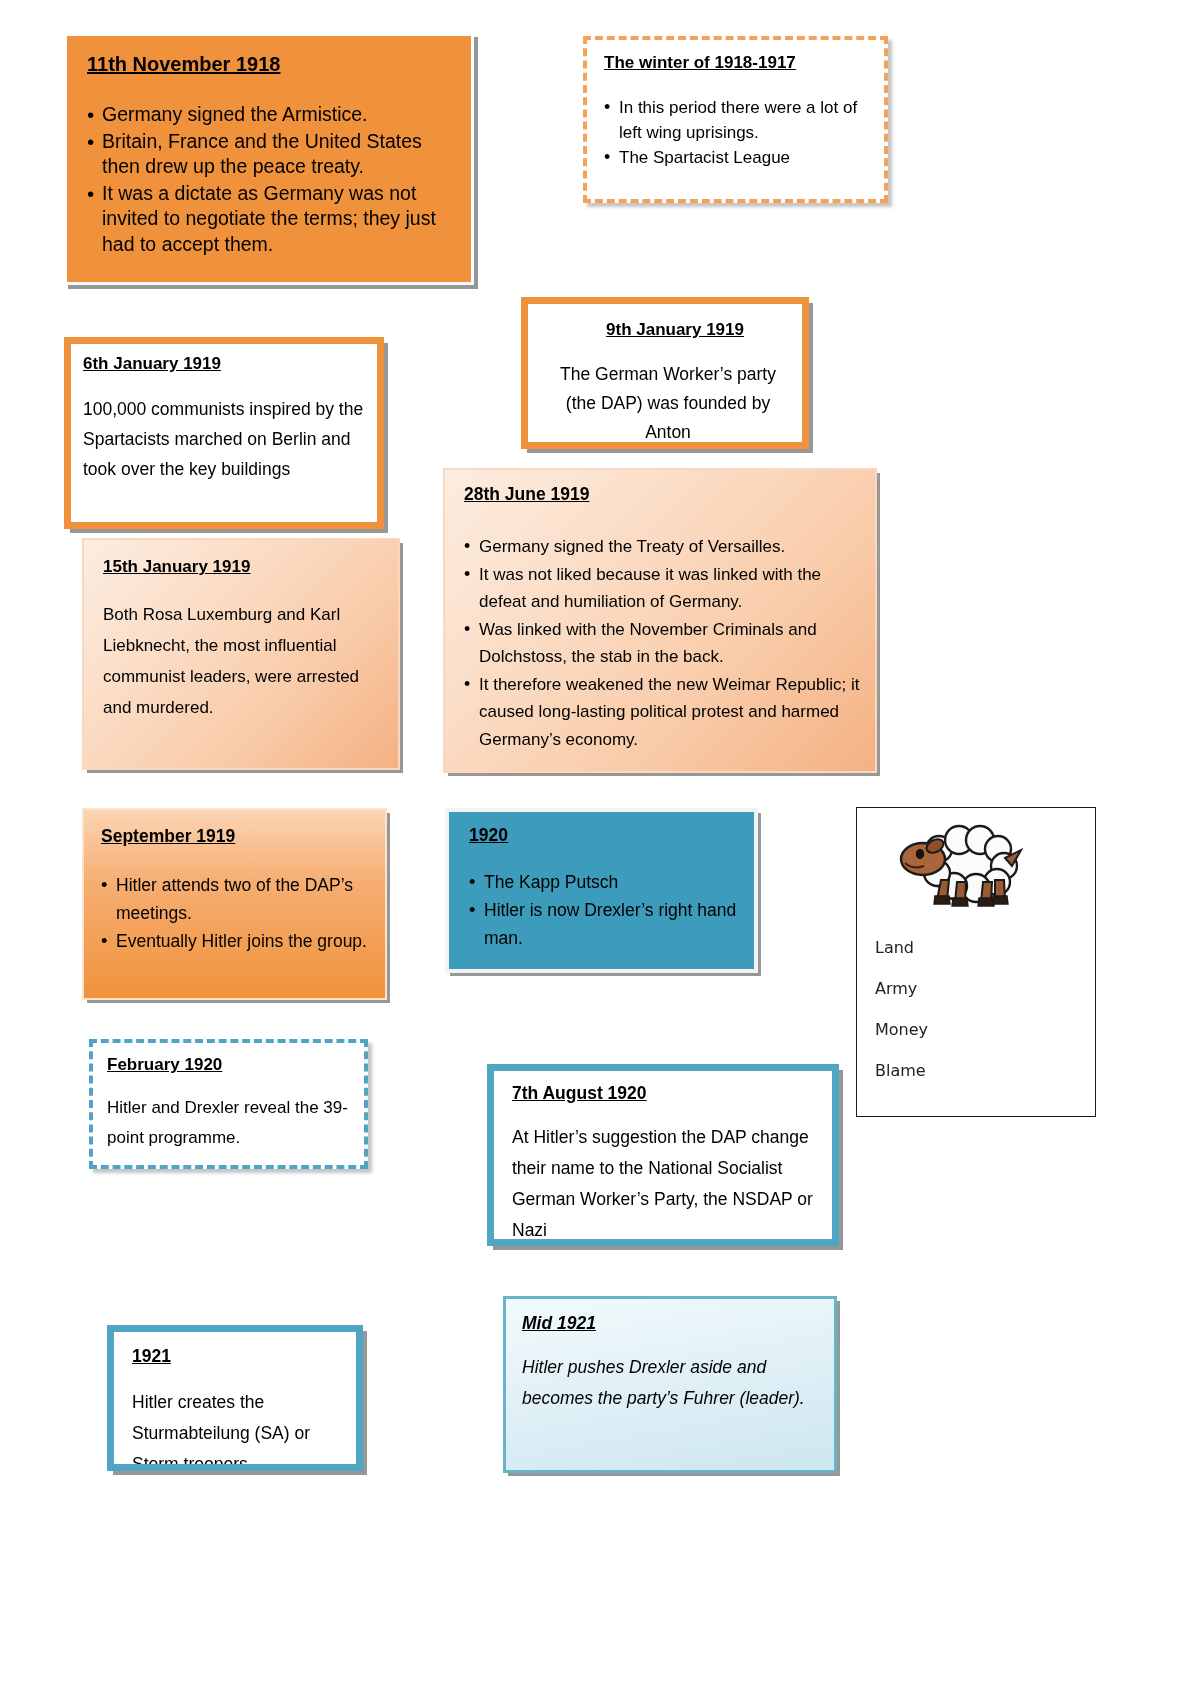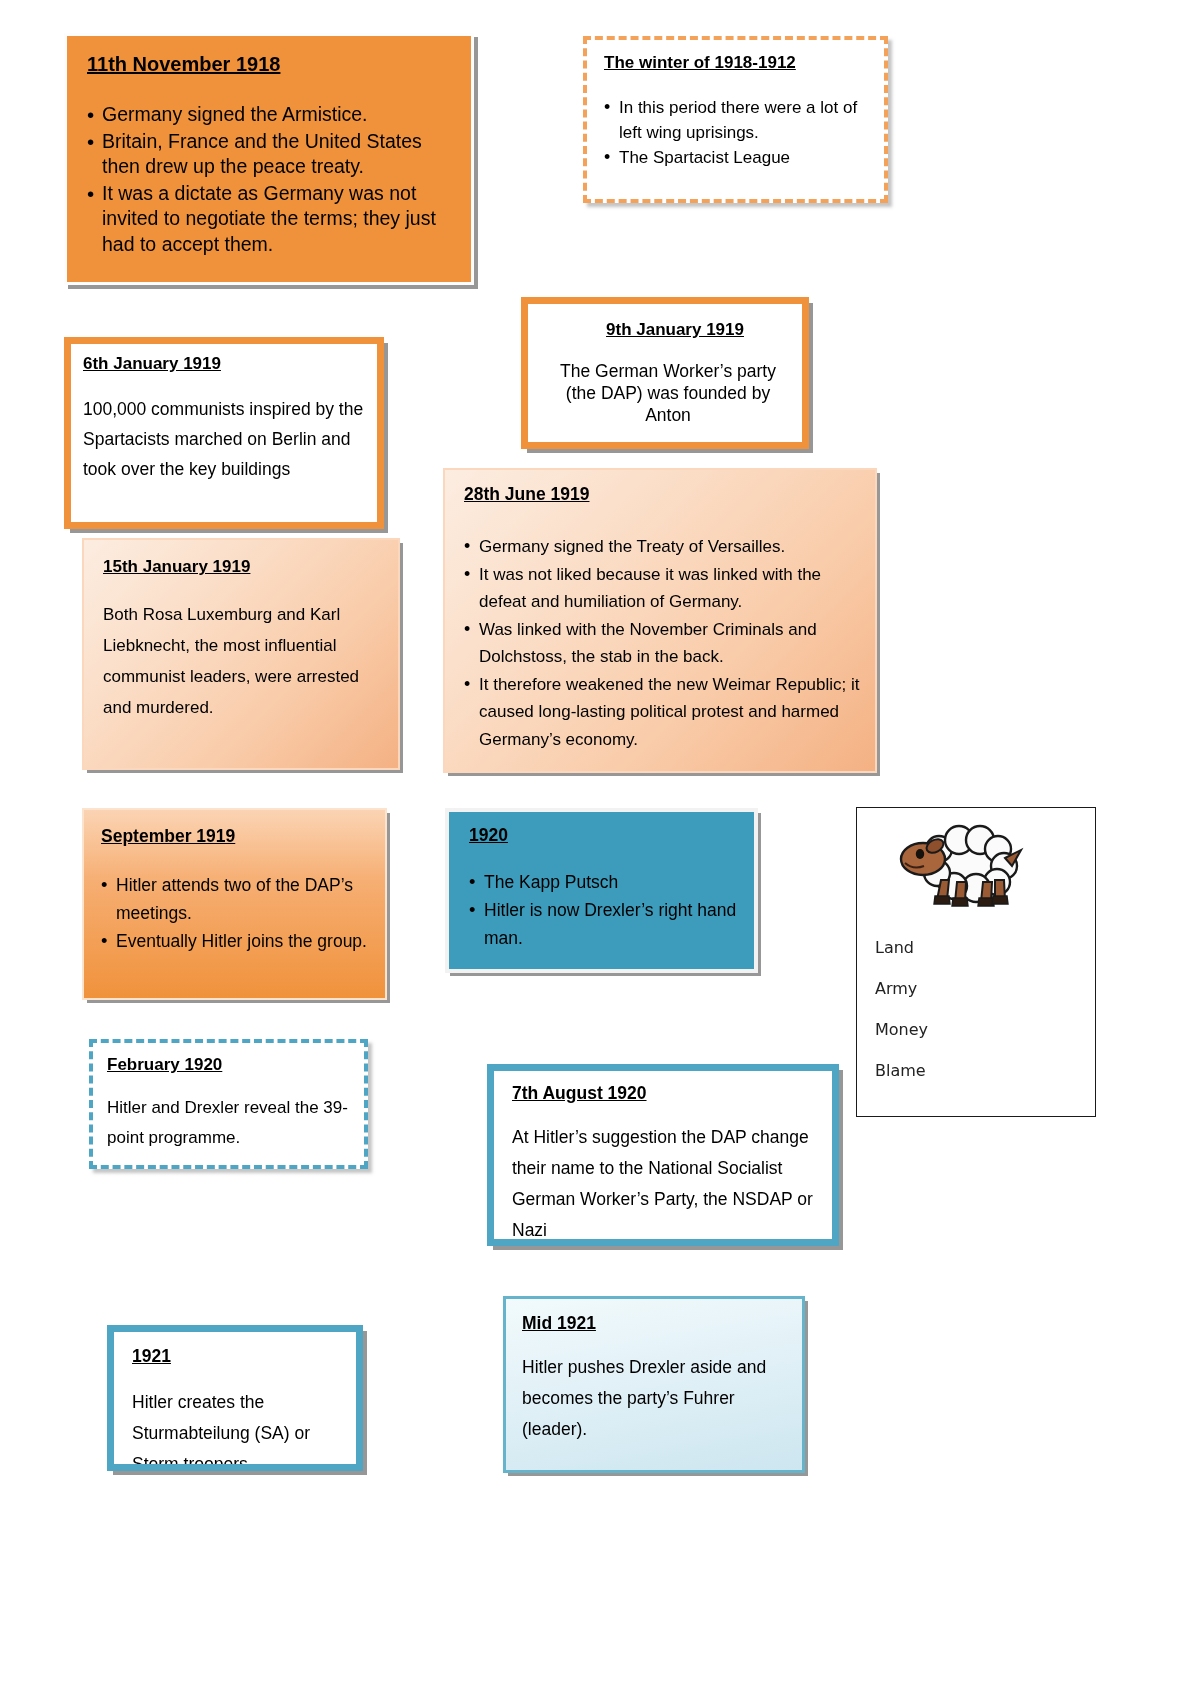--- a/index.html
+++ b/index.html
@@ -93,21 +93,21 @@
   #b-winter{left:583px; top:36px;  width:305px; height:167px;}
   #b-winter .hd{font-size:17px;margin:13px 0 0 17px;}
   #b-winter ul.bl{margin:22px 10px 0 17px;font-size:17px;line-height:25px;}
 
   #b-jan6{left:64px;  top:337px; width:320px; height:192px;}
   #b-jan6 .hd{font-size:17px;margin:10px 0 0 12px;}
   #b-jan6 .para{margin:20px 12px 0 12px;font-size:17.5px;line-height:30px;}
 
   #b-jan9{left:521px; top:297px; width:288px; height:152px;text-align:center;}
   #b-jan9 .hd{font-size:17px;margin:16px 0 0 20px;}
-  #b-jan9 .para{margin:20px 14px 0 20px;font-size:17.5px;line-height:22px;}
+  #b-jan9 .para{margin:20px 14px 0 20px;font-size:17.5px;line-height:29px;}
 
   #b-jan15{left:82px;  top:538px; width:318px; height:232px;}
   #b-jan15 .hd{font-size:17px;margin:17px 0 0 19px;}
   #b-jan15 .para{margin:22px 12px 0 19px;font-size:17px;line-height:31px;}
 
   #b-versailles{left:443px;top:468px;width:434px;height:305px;}
   #b-versailles .hd{font-size:17.5px;margin:14px 12px 0 19px;}
   #b-versailles ul.bl{margin:28px 12px 0 19px;font-size:17px;line-height:27.5px;}
 
   #b-sept19{left:82px;  top:808px; width:305px; height:192px;}
@@ -123,21 +123,21 @@
   #b-feb20 .para{margin:18px 10px 0 14px;font-size:17px;line-height:30px;}
 
   #b-aug20{left:487px; top:1064px;width:352px; height:182px;}
   #b-aug20 .hd{font-size:17.5px;margin:12px 0 0 18px;}
   #b-aug20 .para{margin:18px 8px 0 18px;font-size:17.5px;line-height:31px;}
 
   #b-1921{left:107px; top:1325px;width:256px; height:146px;}
   #b-1921 .hd{font-size:17.5px;margin:14px 0 0 18px;}
   #b-1921 .para{margin:20px 8px 0 18px;font-size:17.5px;line-height:31px;}
 
-  #b-mid1921{left:503px;top:1296px;width:302px; height:177px;}
+  #b-mid1921{left:503px;top:1296px;width:334px; height:177px;font-style:italic;}
   #b-mid1921 .hd{font-size:17.5px;margin:14px 0 0 16px;}
   #b-mid1921 .para{margin:18px 10px 0 16px;font-size:17.5px;line-height:31px;}
 
   
   #b-lamb{left:856px; top:807px; width:240px; height:310px;}
   #b-lamb .sheep-wrap{position:relative;width:100%;height:112px;}
   #b-lamb svg.sheep{position:absolute;left:22px;top:8px;}
   #b-lamb .lamb-list{margin:18px 0 0 18px;}
   #b-lamb .lamb-list div{
     font-size:16px;color:#222;margin-bottom:22px;font-family:"DejaVu Sans",sans-serif;
@@ -151,21 +151,21 @@
   <div class="box ob-solid" id="b-armistice">
     <span class="hd">11th November 1918</span>
     <ul class="bl">
       <li>Germany signed the Armistice.</li>
       <li>Britain, France and the United States then drew up the peace treaty.</li>
       <li>It was a dictate as Germany was not invited to negotiate the terms; they just had to accept them.</li>
     </ul>
   </div>
 
   <div class="box ob-dash" id="b-winter">
-    <span class="hd">The winter of 1918-1912</span>
+    <span class="hd">The winter of 1918-1917</span>
     <ul class="bl">
       <li>In this period there were a lot of left wing uprisings.</li>
       <li>The Spartacist League</li>
     </ul>
   </div>
 
   <div class="box ob-frame" id="b-jan6">
     <span class="hd">6th January 1919</span>
     <span class="para">100,000 communists inspired by the Spartacists marched on Berlin and took over the key buildings</span>
   </div>

